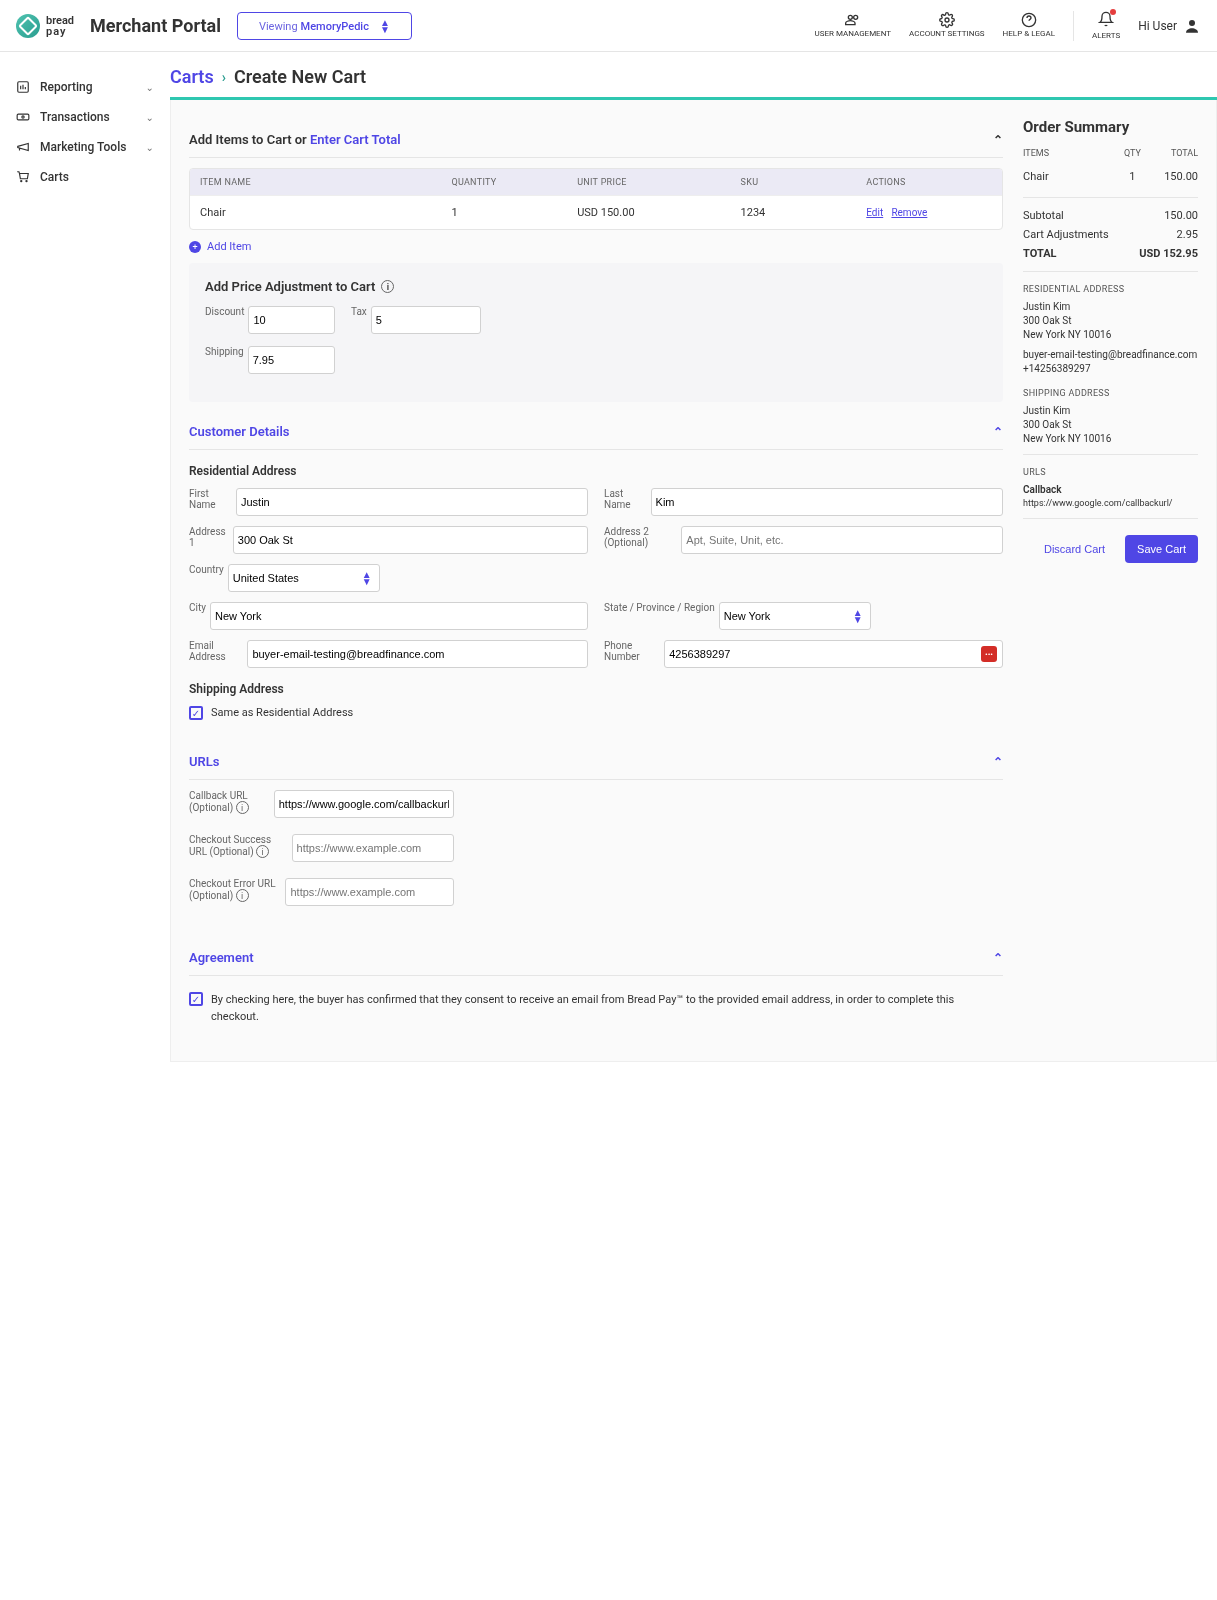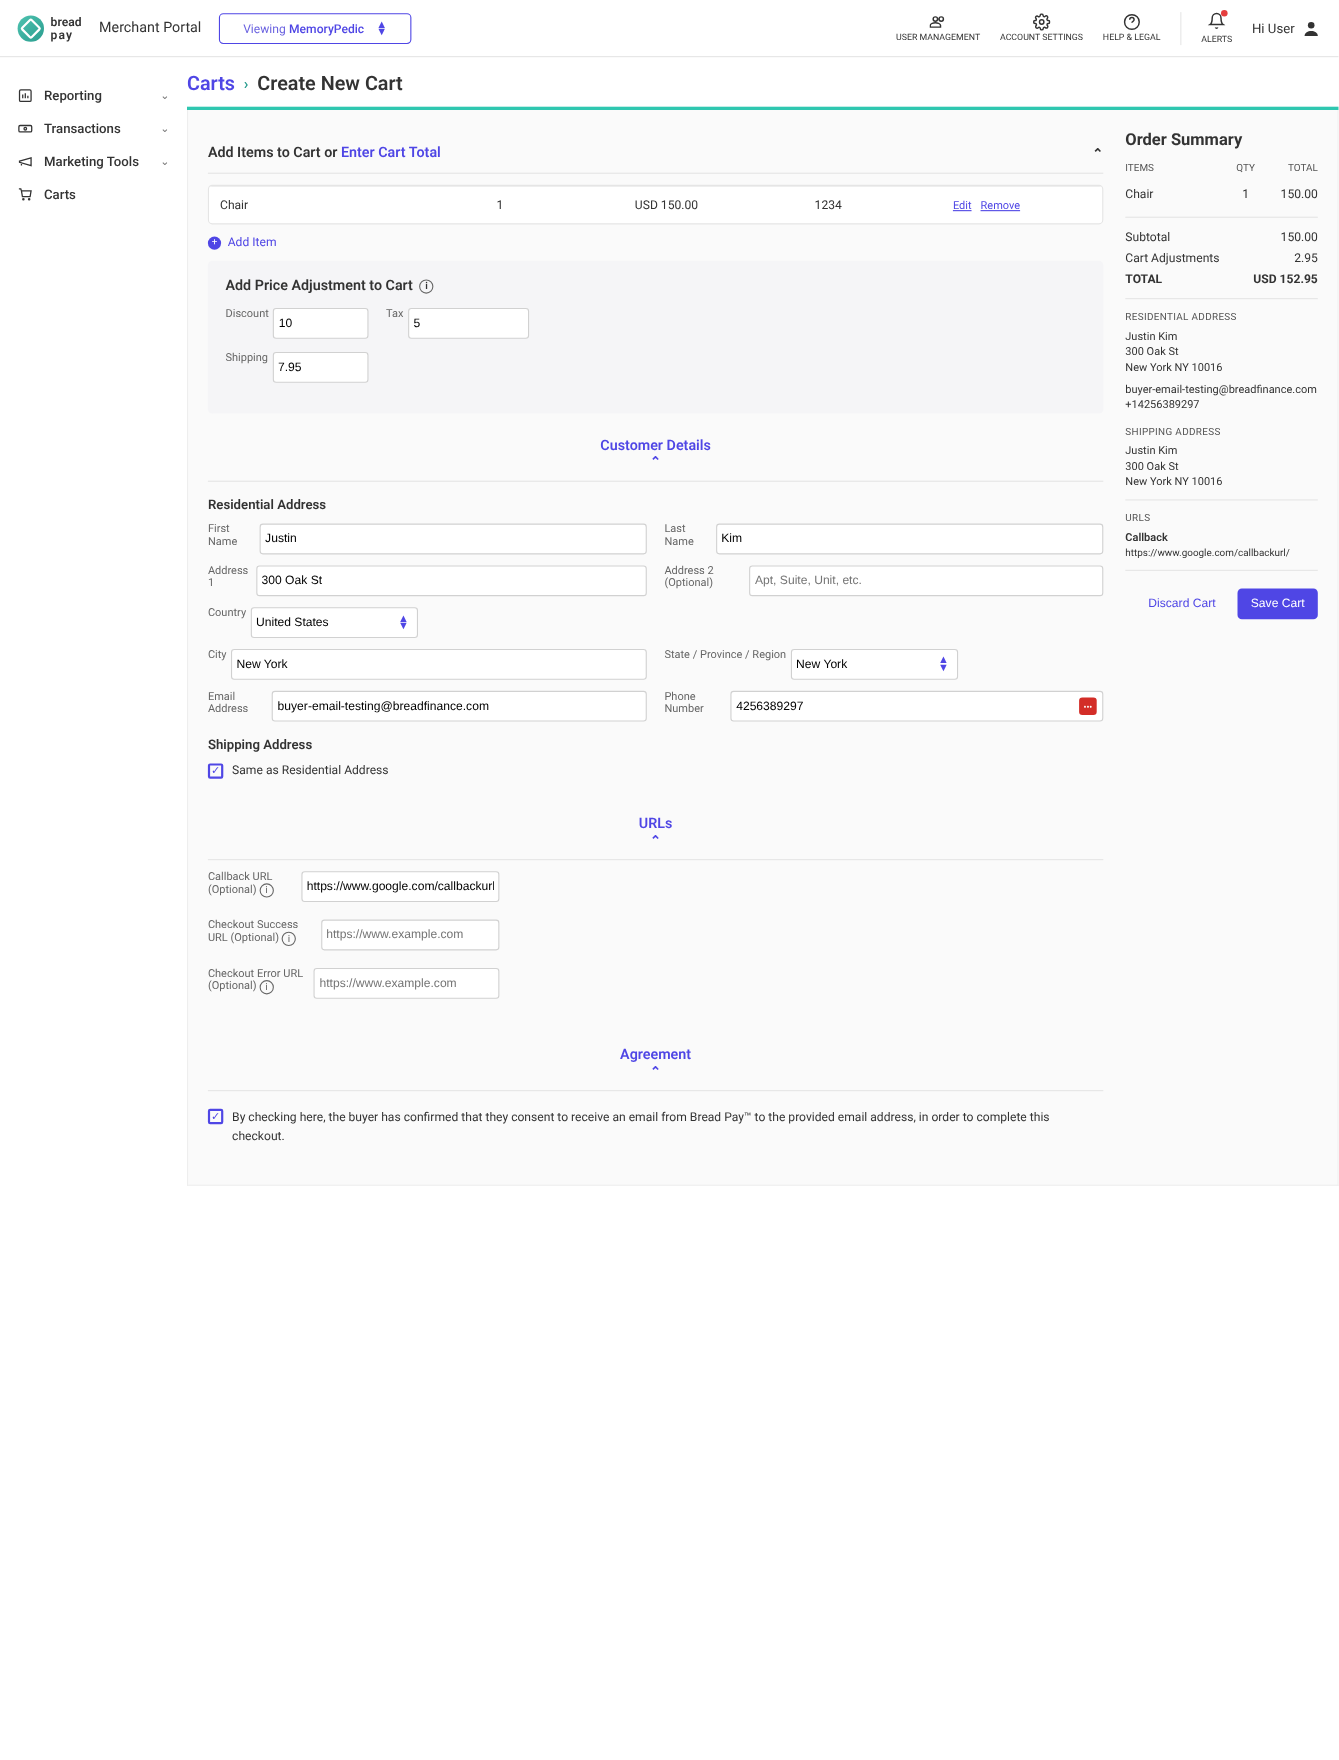--- a/index.html
+++ b/index.html
@@ -4,21 +4,21 @@
 <style>
 * { box-sizing: border-box; margin:0; padding:0; }
 body { font-family: -apple-system, BlinkMacSystemFont, "Segoe UI", Roboto, Arial, sans-serif; font-size:12px; color:#333; background:#fff; }
 .topbar { display:flex; align-items:center; padding:8px 16px; border-bottom:1px solid #e5e5e5; gap:16px; height:52px;}
 .logo { display:flex; align-items:center; gap:6px; font-weight:600; font-size:13px;}
 .logo-mark { width:24px; height:24px; border-radius:50%; background:linear-gradient(135deg,#4fc3b0,#2a9d8f); display:flex; align-items:center; justify-content:center; }
 .logo-mark::before{content:"";width:10px;height:10px;border:2px solid #fff;border-radius:2px;transform:rotate(45deg);}
 .logo-text{line-height:1;}
 .logo-text .l1{font-size:11px;display:block;}
 .logo-text .l2{font-size:11px;display:block;letter-spacing:1px;}
-.portal-label{font-weight:400;font-size:13px;}
+.portal-label{font-weight:700;font-size:18px;}
 .viewer { border:1px solid #4f46e5; border-radius:4px; padding:6px 21px; width:175px; display:flex; align-items:center; justify-content:space-between; color:#4f46e5;}
 .viewer .label{font-size:11px;color:#6b63e0;}
 .viewer .val{font-size:11px;font-weight:500;color:#4f46e5;}
 .arrows{font-size:10px;line-height:7px;color:#4f46e5;}
 .topbar-right{margin-left:auto;display:flex;align-items:center;gap:18px;}
 .top-item{display:flex;flex-direction:column;align-items:center;font-size:8px;line-height:1.1;text-align:center;gap:2px;cursor:pointer;}
 .top-item svg,.top-item .glyph{width:16px;height:16px;}
 .divider{width:1px;height:30px;background:#e5e5e5;}
 .alert-dot{position:relative;}
 .alert-dot::after{content:"";position:absolute;top:-2px;right:-2px;width:6px;height:6px;background:#e53e3e;border-radius:50%;}
@@ -34,21 +34,21 @@
 .breadcrumb{padding:14px 0 10px 0;font-size:18px;font-weight:600;display:flex;gap:8px;align-items:center;}
 .breadcrumb .bc-link{color:#4f46e5;}
 .breadcrumb .bc-sep{color:#2a9d8f;font-size:14px;}
 .teal-line{height:3px;background:#2fc7b0;margin-bottom:0;}
 
 .columns{display:flex;gap:20px;border:1px solid #eee;border-top:none;background:#fafafa;padding:18px 18px 30px 18px;}
 .form-col{flex:1;min-width:0;}
 .summary-col{width:175px;flex-shrink:0;}
 
 .section-title{font-size:13px;font-weight:600;padding:14px 0 10px 0;display:flex;align-items:center;justify-content:space-between;border-bottom:1px solid #e5e5e5;}
-.section-title.blue{color:#4f46e5;flex-direction:column;}
+.section-title.blue{color:#4f46e5;}
 .section-title .link{color:#4f46e5;font-weight:600;}
 .caret-up{font-size:12px;}
 
 .items-table{width:100%;border:1px solid #e5e5e5;border-radius:4px;overflow:hidden;font-size:11px;background:#fff;}
 .items-table .thead{background:#ebeaf5;display:flex;padding:8px 10px;font-size:9px;color:#666;letter-spacing:.3px;}
 .items-table .trow{display:flex;padding:10px;border-top:1px solid #eee;}
 .col-name{flex:2;}
 .col-qty{flex:1;}
 .col-price{flex:1.3;}
 .col-sku{flex:1;}
@@ -198,20 +198,27 @@
 
     <div class="columns">
       <div class="form-col">
 
         <div class="section-title">
           <span><span>Add Items to Cart or </span><span class="link">Enter Cart Total</span></span>
           <span class="caret-up">⌃</span>
         </div>
         <div class="small-gap"></div>
         <div class="items-table">
+          <div class="thead">
+            <div class="col-name">ITEM NAME</div>
+            <div class="col-qty">QUANTITY</div>
+            <div class="col-price">UNIT PRICE</div>
+            <div class="col-sku">SKU</div>
+            <div class="col-act">ACTIONS</div>
+          </div>
           <div class="trow">
             <div class="col-name">Chair</div>
             <div class="col-qty">1</div>
             <div class="col-price">USD 150.00</div>
             <div class="col-sku">1234</div>
             <div class="col-act">
               <span class="tlink">Edit</span>&nbsp;&nbsp;
               <span class="tlink">Remove</span>
             </div>
           </div>

